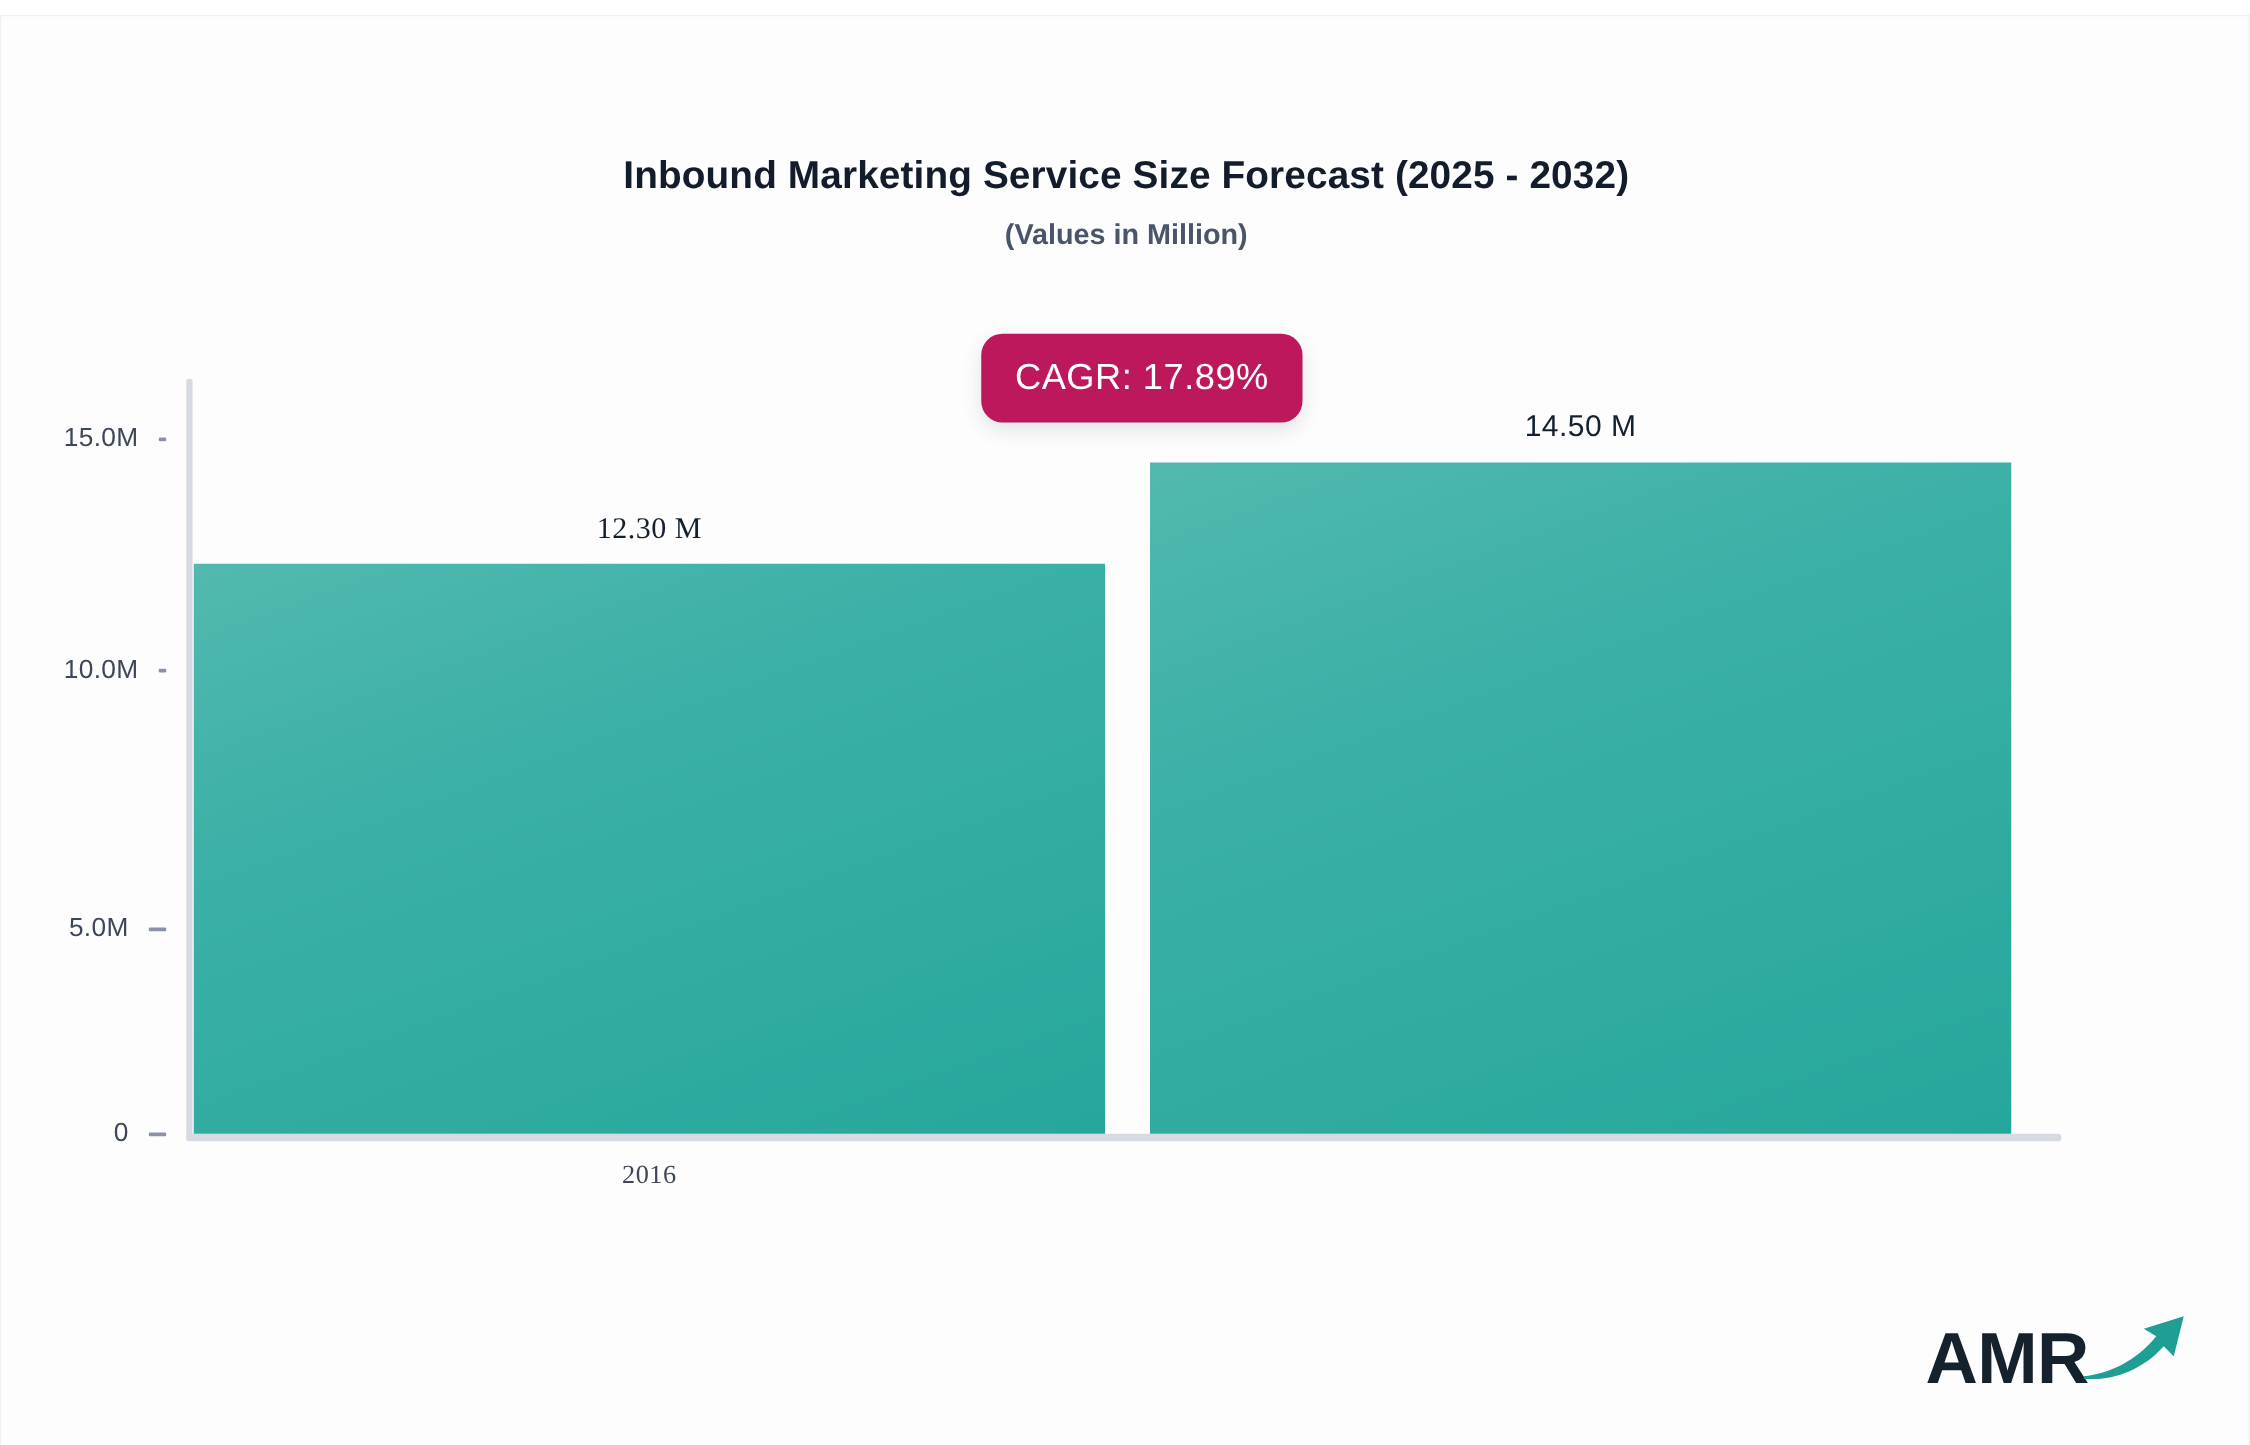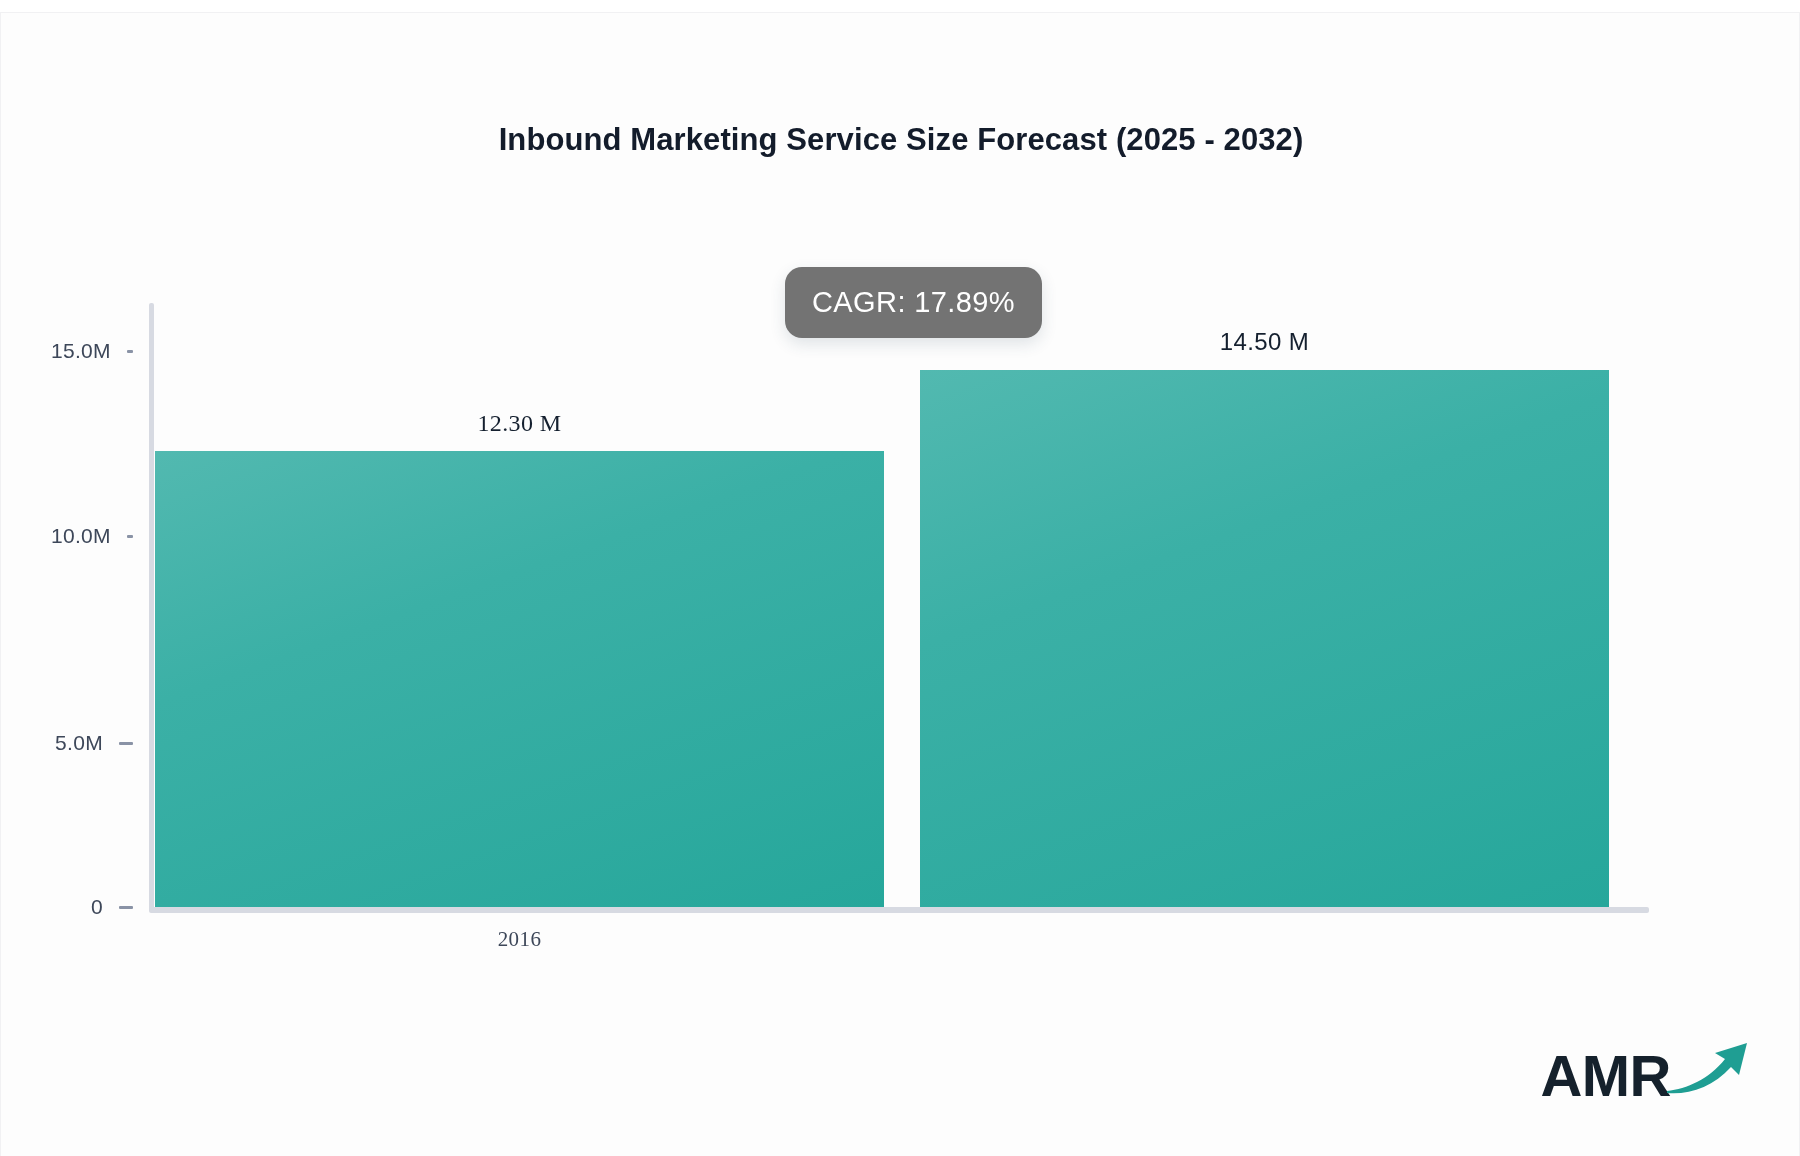--- a/index.html
+++ b/index.html
@@ -151,35 +151,35 @@
   
   .cagr-badge {
     position: absolute;
     left: 784px;
     top: 254px;
     height: 71px;
     padding: 0 27px;
     display: flex;
     align-items: center;
     justify-content: center;
-    background: #737373;
+    background: #be185d;
     color: #ffffff;
     border-radius: 17px;
     font-size: 29px;
     letter-spacing: 0.4px;
     white-space: nowrap;
     box-shadow: 0 6px 16px rgba(40,70,90,0.14);
     z-index: 5;
   }
 
   
   .logo {
     position: absolute;
     right: 48px;
-    bottom: 62px;
+    bottom: 51px;
     display: flex;
     align-items: flex-end;
     gap: 0px;
   }
   .logo-text {
     font-size: 58px;
     font-weight: bold;
     color: #15212c;
     letter-spacing: -0.5px;
     line-height: 1;
@@ -189,20 +189,21 @@
     margin-bottom: 4px;
   }
 </style>
 </head>
 <body>
 
 <div class="canvas">
 
   <div class="title-block">
     <div class="chart-title">Inbound Marketing Service Size Forecast (2025 - 2032)</div>
+    <div class="chart-subtitle">(Values in Million)</div>
   </div>
 
   <div class="plot">
 
     <div class="y-axis-line"></div>
     <div class="x-axis-line"></div>
 
     <div class="y-tick" style="top: 48.1718px;">
       <span class="ylabel">15.0M</span>
       <span class="ydash"></span>

